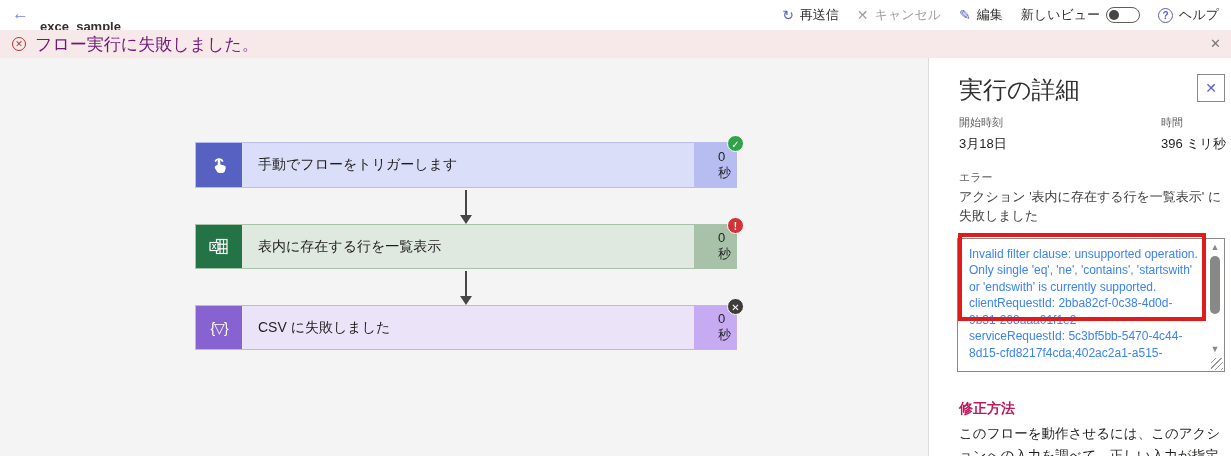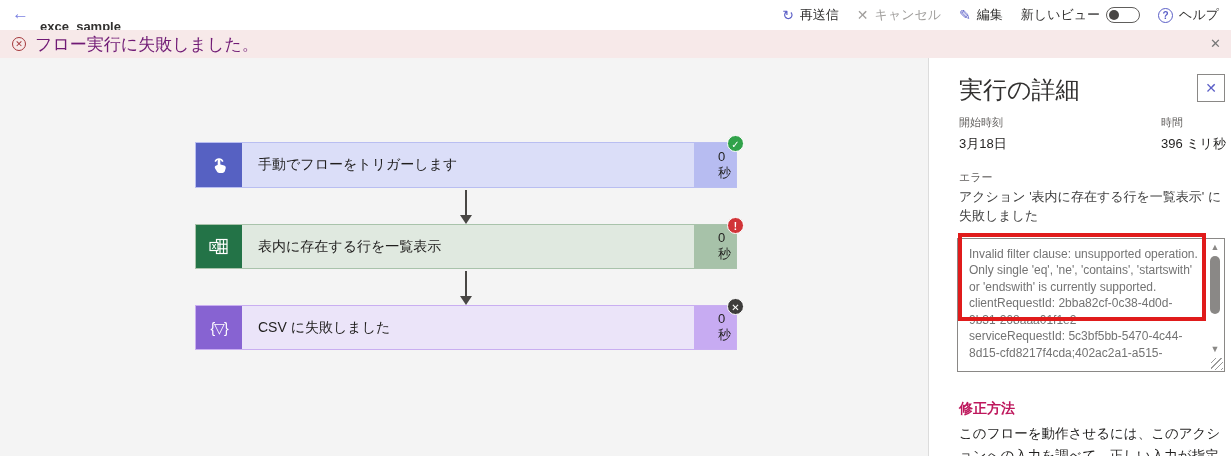--- a/index.html
+++ b/index.html
@@ -61,21 +61,21 @@
   .panel-title { position:absolute; left:30px; top:16px; font-size:24px; color:#323130; }
   .panel-close { position:absolute; right:6px; top:16px; width:28px; height:28px; border:1px solid #8a8886; background:#fff; color:#5b5fc7; font-size:14px; line-height:26px; text-align:center; cursor:pointer; }
   .meta-label { position:absolute; font-size:11px; color:#605e5c; }
   .meta-value { position:absolute; font-size:13px; color:#201f1e; }
   .lbl-start { left:30px; top:57px; } .val-start { left:30px; top:77px; }
   .lbl-dur { left:232px; top:57px; } .val-dur { left:232px; top:77px; }
   .lbl-error { left:30px; top:112px; }
   .error-action { position:absolute; left:30px; top:130px; width:266px; font-size:13px; color:#404040; line-height:1.45; }
 
   .error-box { position:absolute; left:28px; top:180px; width:268px; height:134px; border:1px solid #8a8886; background:#fff; overflow:hidden; }
-  .error-box-text { position:absolute; left:0; top:0; right:18px; bottom:0; padding:7px 4px 0 11px; font-size:12px; line-height:1.37; color:#737373; white-space:pre-wrap; overflow:hidden; cursor:text; }
+  .error-box-text { position:absolute; left:0; top:0; right:18px; bottom:0; padding:7px 4px 0 11px; font-size:12px; line-height:1.37; color:#3b82f6; white-space:pre-wrap; overflow:hidden; cursor:text; }
   .sbar { position:absolute; right:1px; top:1px; width:16px; bottom:1px; background:#fff; }
   .sbar .sarrow { position:absolute; left:0; width:16px; height:14px; color:#8a8886; font-size:9px; text-align:center; line-height:14px; cursor:pointer; }
   .sbar .up { top:0; } .sbar .down { bottom:14px; }
   .sbar .thumb { position:absolute; left:3px; top:16px; width:10px; height:58px; background:#8a8886; border-radius:5px; cursor:grab; }
   .grip { position:absolute; right:1px; bottom:1px; width:12px; height:12px; cursor:nwse-resize;
           background:repeating-linear-gradient(135deg, transparent 0 3px, #9a9a9a 3px 4px); }
 
   .fix-title { position:absolute; left:30px; top:342px; font-size:14px; font-weight:700; color:#be185d; }
   .fix-text { position:absolute; left:30px; top:365px; width:270px; font-size:13.5px; color:#201f1e; line-height:1.6; }
 

